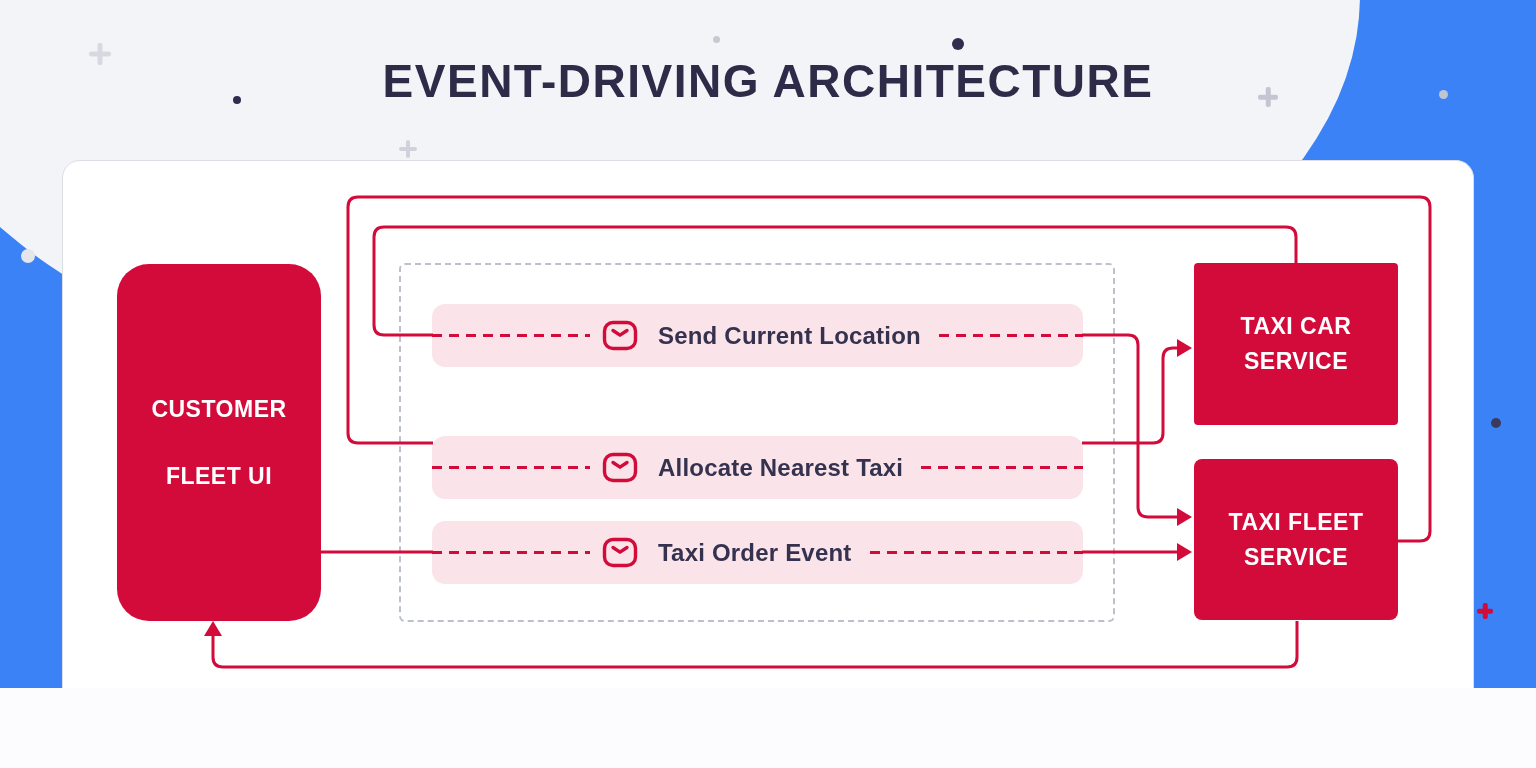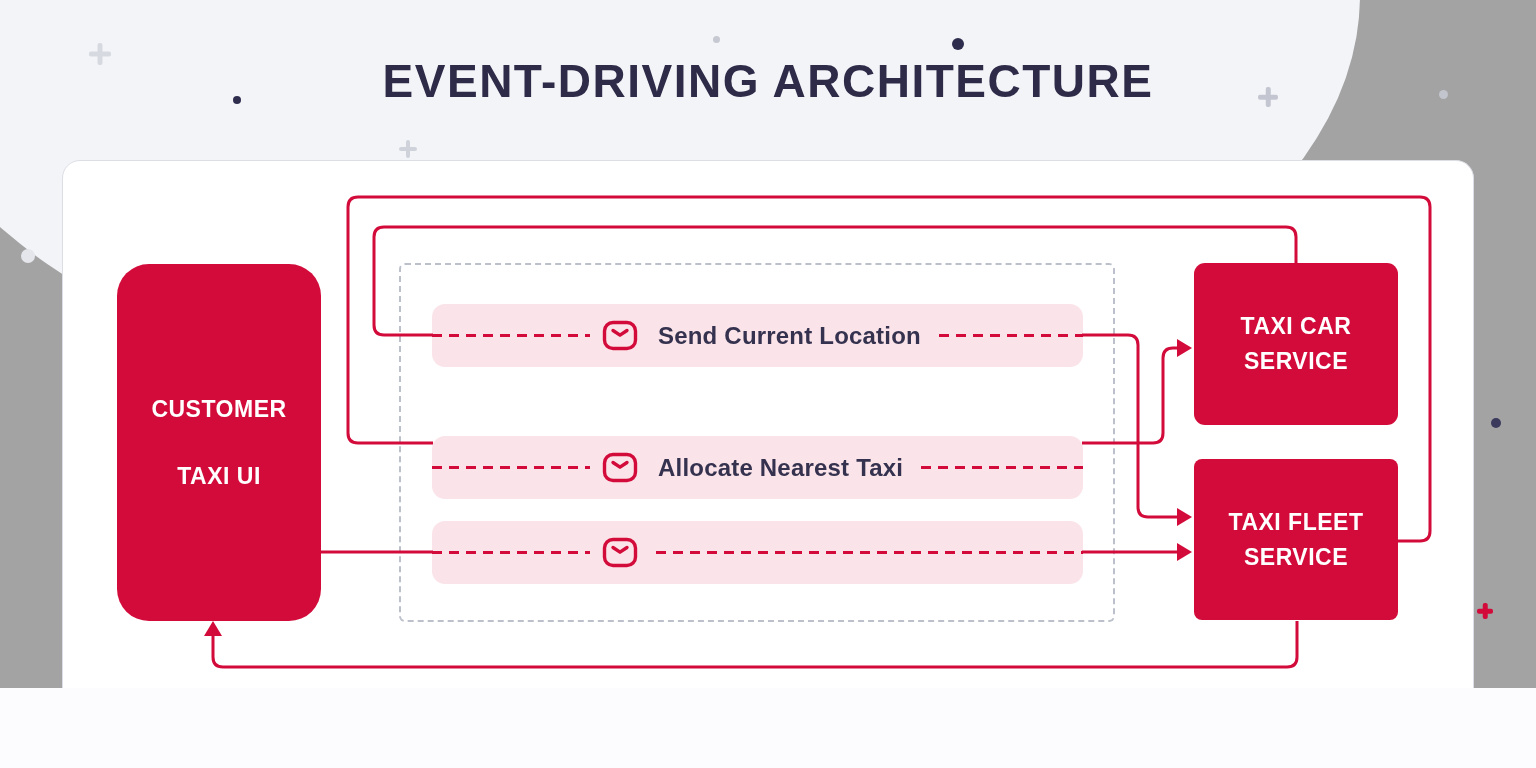--- a/index.html
+++ b/index.html
@@ -11,21 +11,21 @@
     --dash-gray:#bcc0ca;
   }
   *{margin:0;padding:0;box-sizing:border-box;}
   html,body{width:1536px;height:768px;}
   body{
     font-family:"Liberation Sans","DejaVu Sans",sans-serif;
     background:#fcfcfe;
     overflow:hidden;
   }
   #stage{
-    position:relative;width:1536px;height:688px;overflow:hidden;background:#a3a3a3;text-decoration:underline;
+    position:relative;width:1536px;height:688px;overflow:hidden;background:#3b82f6;text-decoration:underline;
   }
   .blob{position:absolute;background:#f3f4f8;border-radius:50%;z-index:0;}
   .blob-top{left:-120px;top:-430px;width:1480px;height:850px;}
   .blob-bottom{left:-260px;top:692px;width:1360px;height:520px;}
 
   .decor{position:absolute;z-index:1;}
   .dot{border-radius:50%;}
   .plus::before,.plus::after{content:"";position:absolute;background:var(--c);border-radius:2px;}
   .plus::before{left:50%;top:0;width:var(--t);height:100%;transform:translateX(-50%);}
   .plus::after{top:50%;left:0;height:var(--t);width:100%;transform:translateY(-50%);}
@@ -44,21 +44,21 @@
     position:absolute;left:399px;top:263px;width:716px;height:359px;
     border:2px dashed var(--dash-gray);border-radius:6px;z-index:3;background:transparent;
   }
 
   .node{
     position:absolute;background:var(--accent);color:#ffffff;z-index:4;
     display:flex;flex-direction:column;align-items:center;justify-content:center;
     font-weight:700;font-size:23px;letter-spacing:0.5px;line-height:35px;text-align:center;
   }
   .node-customer{left:117px;top:264px;width:204px;height:357px;border-radius:32px;gap:32px;}
-  .node-car{left:1194px;top:263px;width:204px;height:162px;border-radius:11px;}
+  .node-car{left:1194px;top:263px;width:204px;height:162px;border-radius:4px;}
   .node-fleet{left:1194px;top:459px;width:204px;height:161px;border-radius:8px;}
 
   .event-row{
     position:absolute;left:432px;width:651px;height:63px;background:var(--pink);
     border-radius:13px;z-index:4;display:flex;align-items:center;
   }
   .row-1{top:304px;justify-content:space-between;}
   .row-2{top:436px;justify-content:center;}
   .row-3{top:521px;}
   .dash{height:3.4px;background:repeating-linear-gradient(90deg,var(--accent) 0 10px,transparent 10px 17px);}
@@ -96,21 +96,21 @@
   <span class="decor dot" style="left:889px;top:705px;width:5px;height:7px;background:#d20b3a;z-index:3;"></span>
 
   <h1 class="page-title">EVENT-DRIVING ARCHITECTURE</h1>
 
   <div class="card"></div>
 
   <div class="queue-container"></div>
 
   <div class="node node-customer">
     <span>CUSTOMER</span>
-    <span>TAXI UI</span>
+    <span>FLEET UI</span>
   </div>
   <div class="node node-car">
     <span>TAXI CAR</span>
     <span>SERVICE</span>
   </div>
   <div class="node node-fleet">
     <span>TAXI FLEET</span>
     <span>SERVICE</span>
   </div>
 
@@ -133,20 +133,21 @@
     <span class="event-label">Allocate Nearest Taxi</span>
     <span class="dash dash-right"></span>
   </div>
 
   <div class="event-row row-3">
     <span class="dash dash-left"></span>
     <svg class="mail" width="36" height="31" viewBox="0 0 36 31">
       <rect x="2.5" y="2.5" width="31" height="26" rx="8.5" fill="none" stroke="#d20b3a" stroke-width="3.4"></rect>
       <path d="M11 10.5 L18 15.2 L25 10.5" fill="none" stroke="#d20b3a" stroke-width="3.4" stroke-linecap="round" stroke-linejoin="round"></path>
     </svg>
+    <span class="event-label">Taxi Order Event</span>
     <span class="dash dash-right"></span>
   </div>
 
   <svg class="connectors" width="1536" height="768" viewBox="0 0 1536 768">
     <g fill="none" stroke="#d20b3a" stroke-width="3">
       <path d="M 1296 264 L 1296 237 Q 1296 227 1286 227 L 384 227 Q 374 227 374 237 L 374 325 Q 374 335 384 335 L 433 335"></path>
       <path d="M 1397 541 L 1420 541 Q 1430 541 1430 531 L 1430 207 Q 1430 197 1420 197 L 358 197 Q 348 197 348 207 L 348 433 Q 348 443 358 443 L 433 443"></path>
       <path d="M 321 552 L 433 552"></path>
       <path d="M 1082 335 L 1128 335 Q 1138 335 1138 345 L 1138 507 Q 1138 517 1148 517 L 1178 517"></path>
       <path d="M 1082 443 L 1153 443 Q 1163 443 1163 433 L 1163 358 Q 1163 348 1173 348 L 1178 348"></path>

